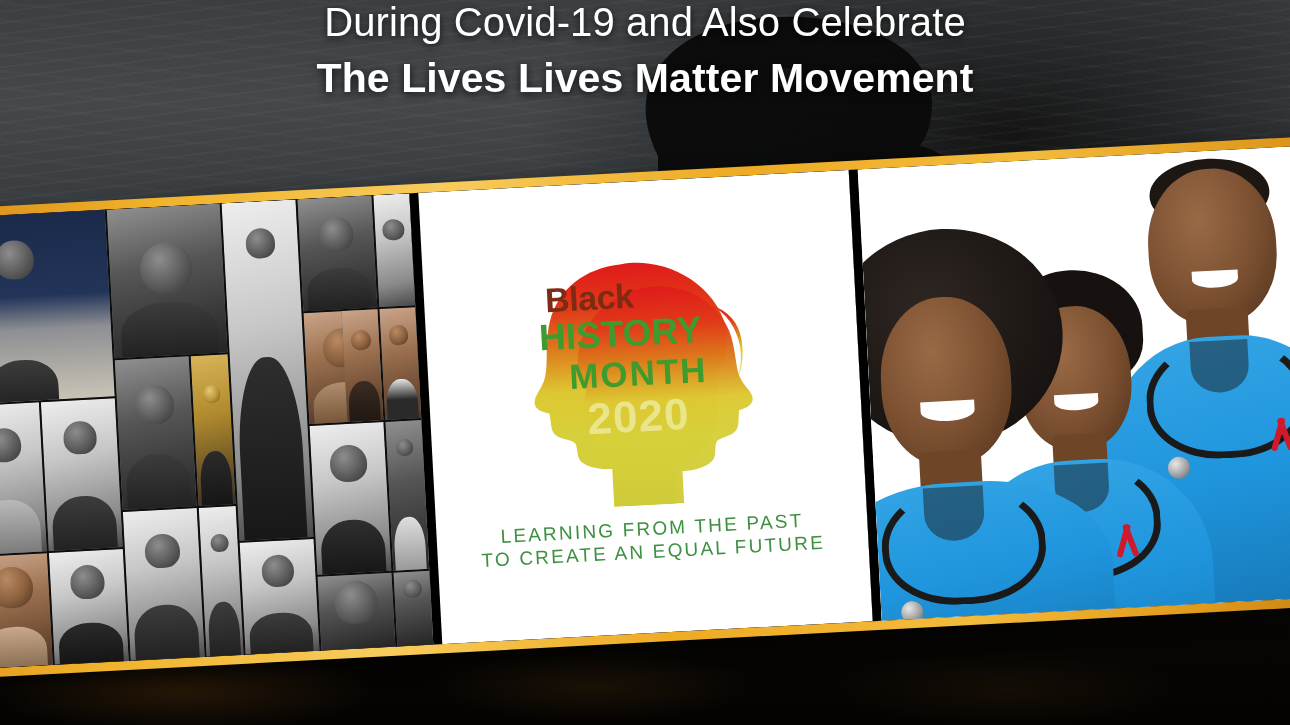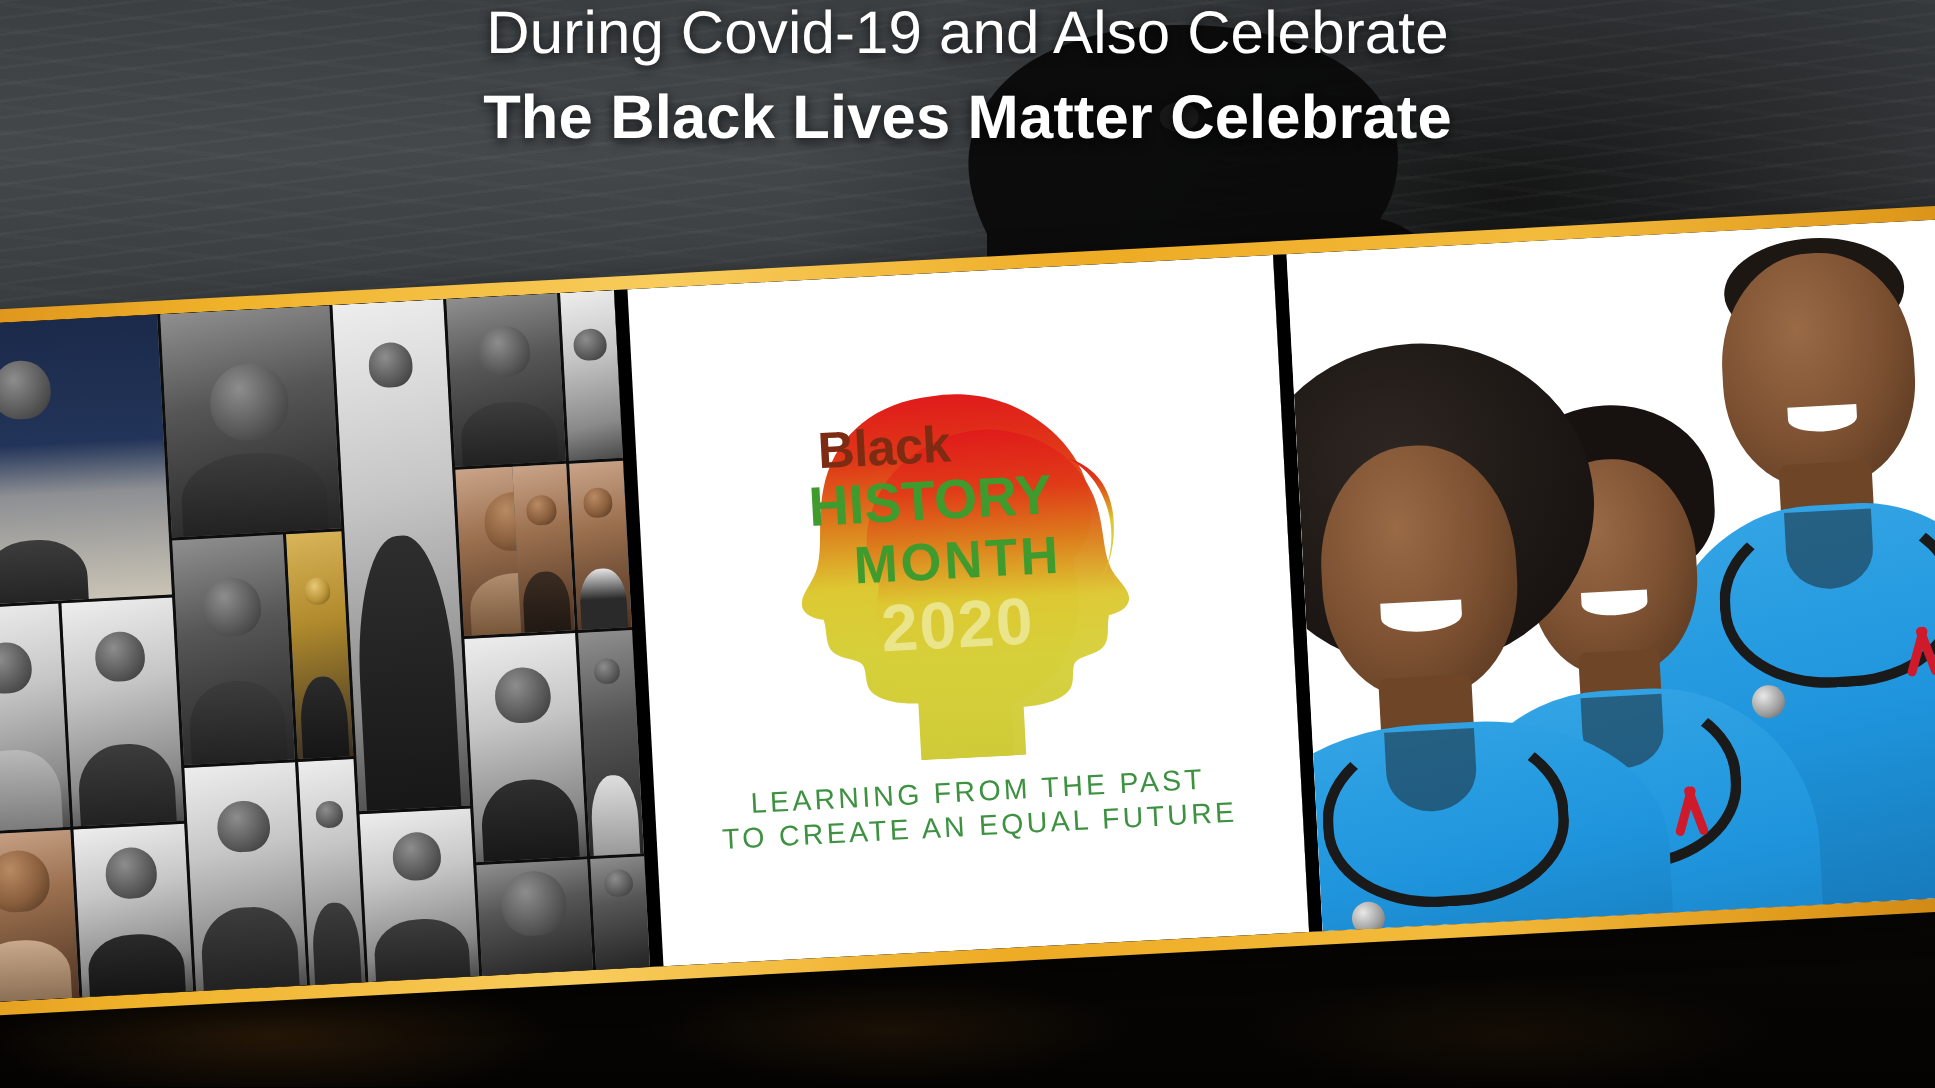--- a/index.html
+++ b/index.html
@@ -147,21 +147,21 @@
         C398,203 388,194 375,192 C366,191 358,194 352,200 L348,290 Z"></path>
       <path fill="#0b0b0b" d="M300,225 C316,229 330,238 338,250 C346,262 348,275 344,286
         C341,294 334,298 327,295 C321,292 319,285 322,279 C325,273 332,271 337,274
         C336,264 328,253 315,246 C306,241 296,239 288,240 Z"></path>
       <ellipse cx="246" cy="108" rx="13" ry="10" fill="#2a2a2a" opacity=".45"></ellipse>
     </svg>
   </div>
 
   <div class="headline">
     <span class="l1">During Covid-19 and Also Celebrate</span>
-    <span class="l2">The Black Lives Matter Celebrate</span>
+    <span class="l2">The Lives Lives Matter Movement</span>
   </div>
 
   <div class="bg-bottom-dark"></div>
   <div class="bg-bottom-glow"></div>
 
   <div class="band">
     <div class="band-gold"></div>
     <div class="band-inner">
 
       <div class="panel panel-collage">

